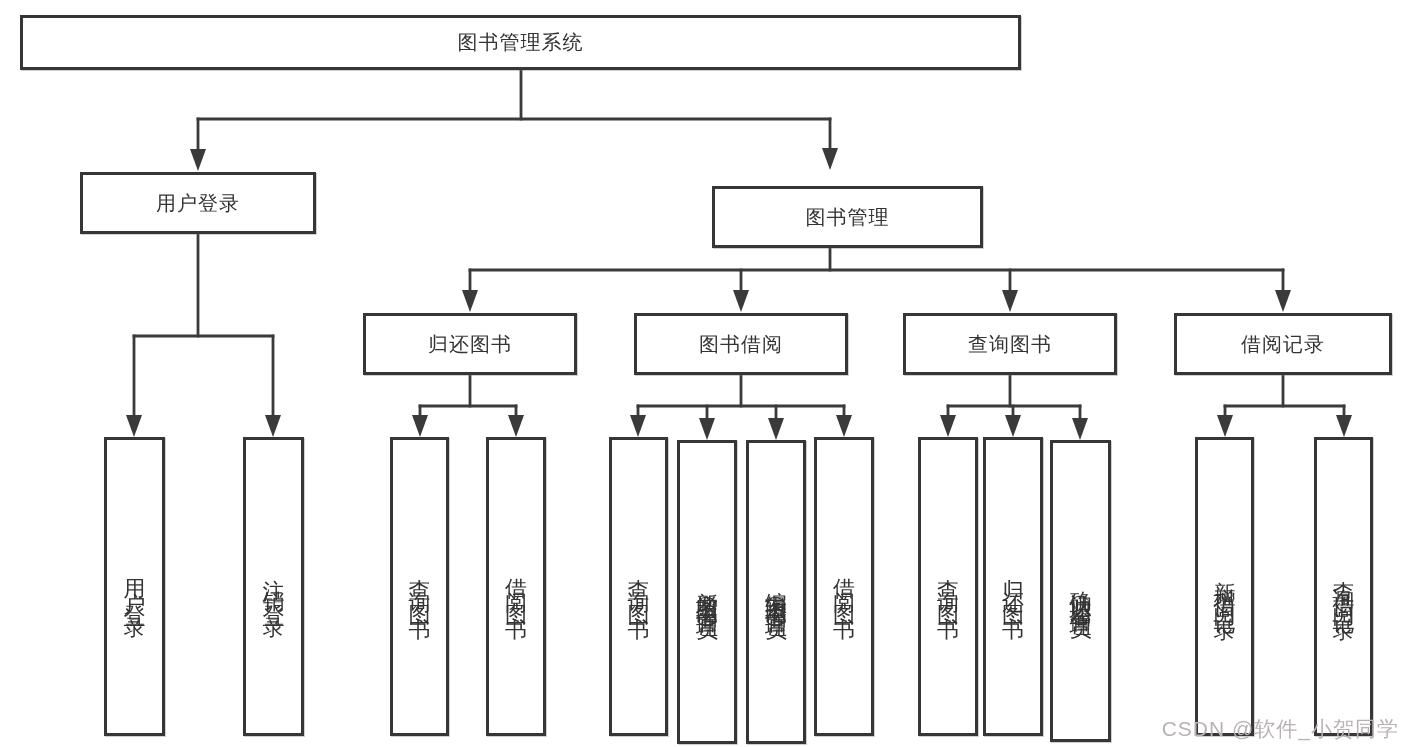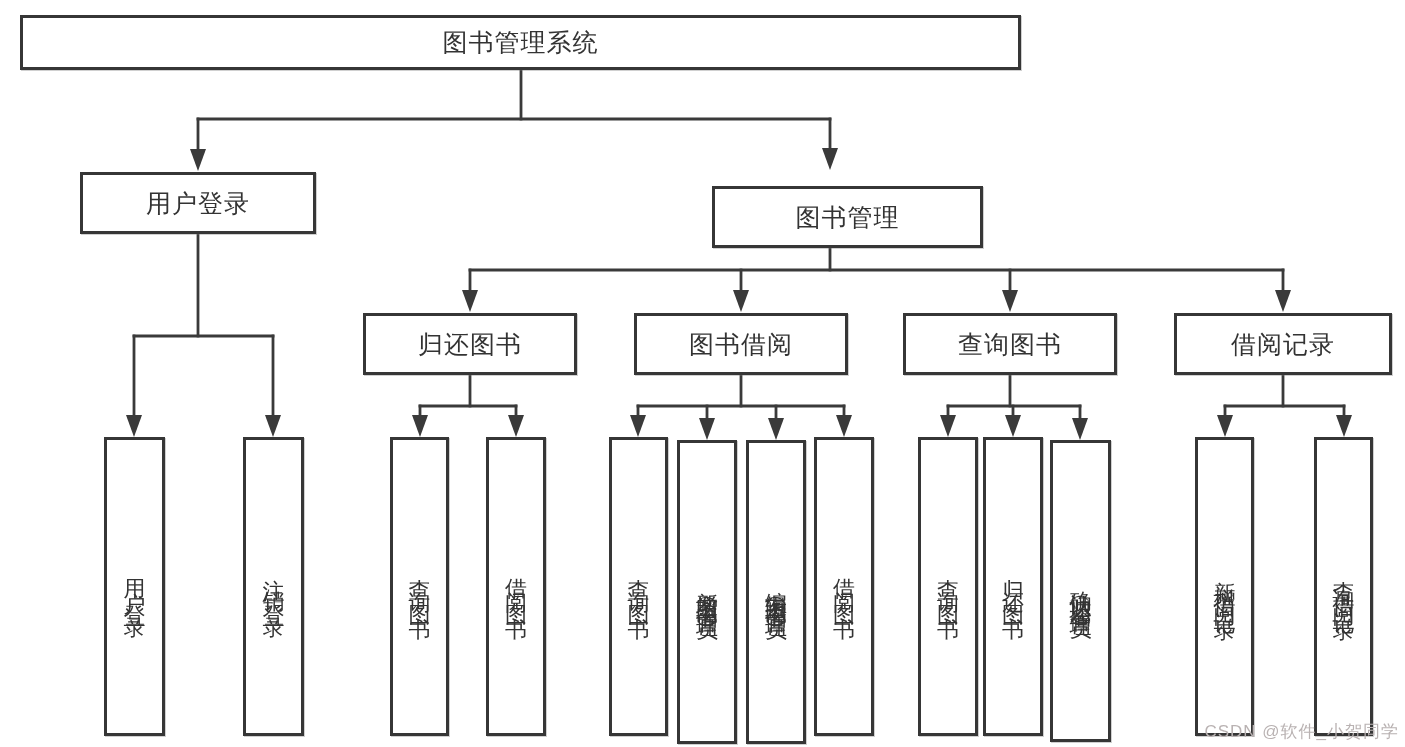--- a/index.html
+++ b/index.html
@@ -35,38 +35,38 @@
     background:var(--boxbg);
     border:3px solid var(--border);
     box-shadow:1px 1px 0 rgba(120,120,120,0.35);
     display:flex;
     align-items:center;
     justify-content:center;
     z-index:2;
     color:var(--text);
   }
   .h{
-    font-size:25px;
+    font-size:20px;
     letter-spacing:1px;
     white-space:nowrap;
   }
   .v{
     writing-mode:vertical-rl;
     text-orientation:mixed;
     font-size:22px;
     line-height:1;
   }
   .ls-a{letter-spacing:13px;}
   .ls-b{letter-spacing:8px;}
   .ls-c{letter-spacing:4px;}
   .watermark{
     position:absolute;
     right:6px;
     bottom:4px;
-    font-size:17px;
+    font-size:21px;
     letter-spacing:1px;
     color:var(--wm);
     z-index:3;
     white-space:nowrap;
   }
 </style>
 </head>
 <body>
 
 <div class="stage">

